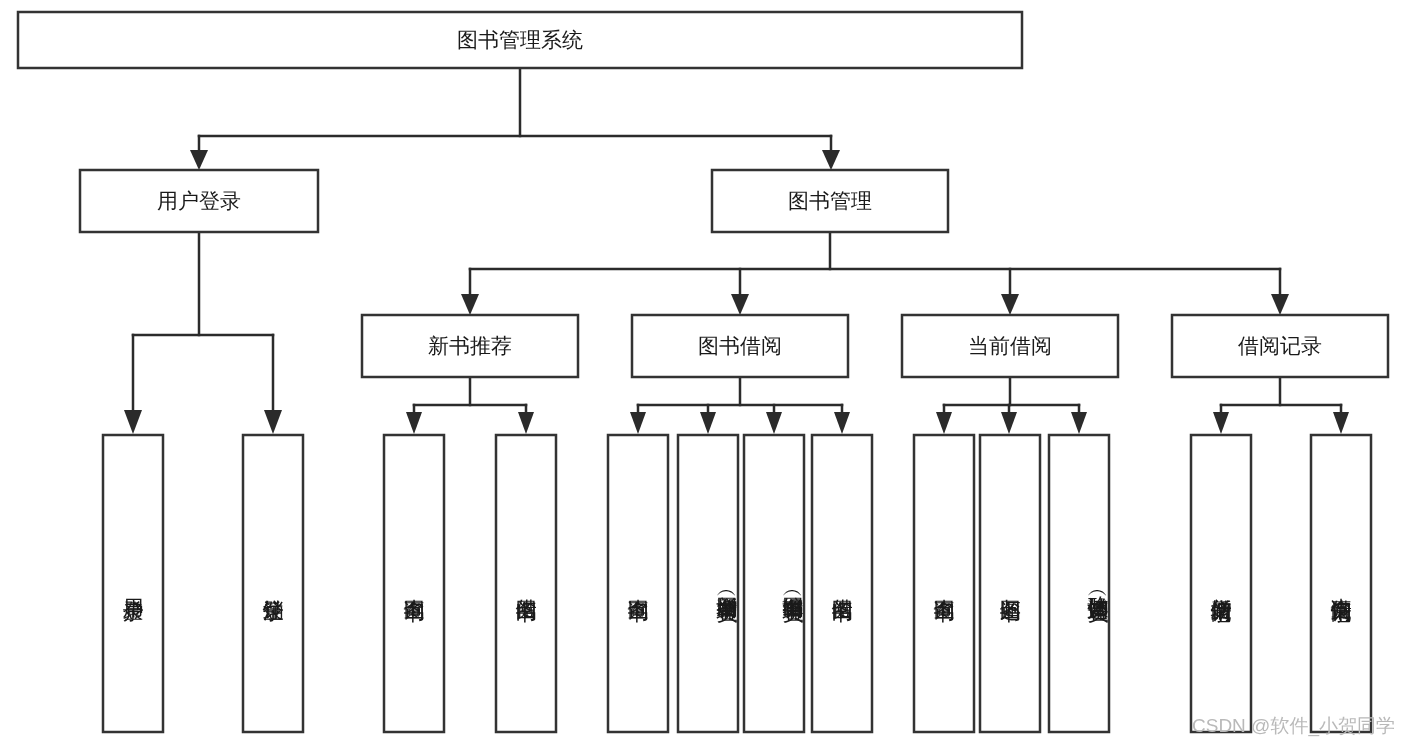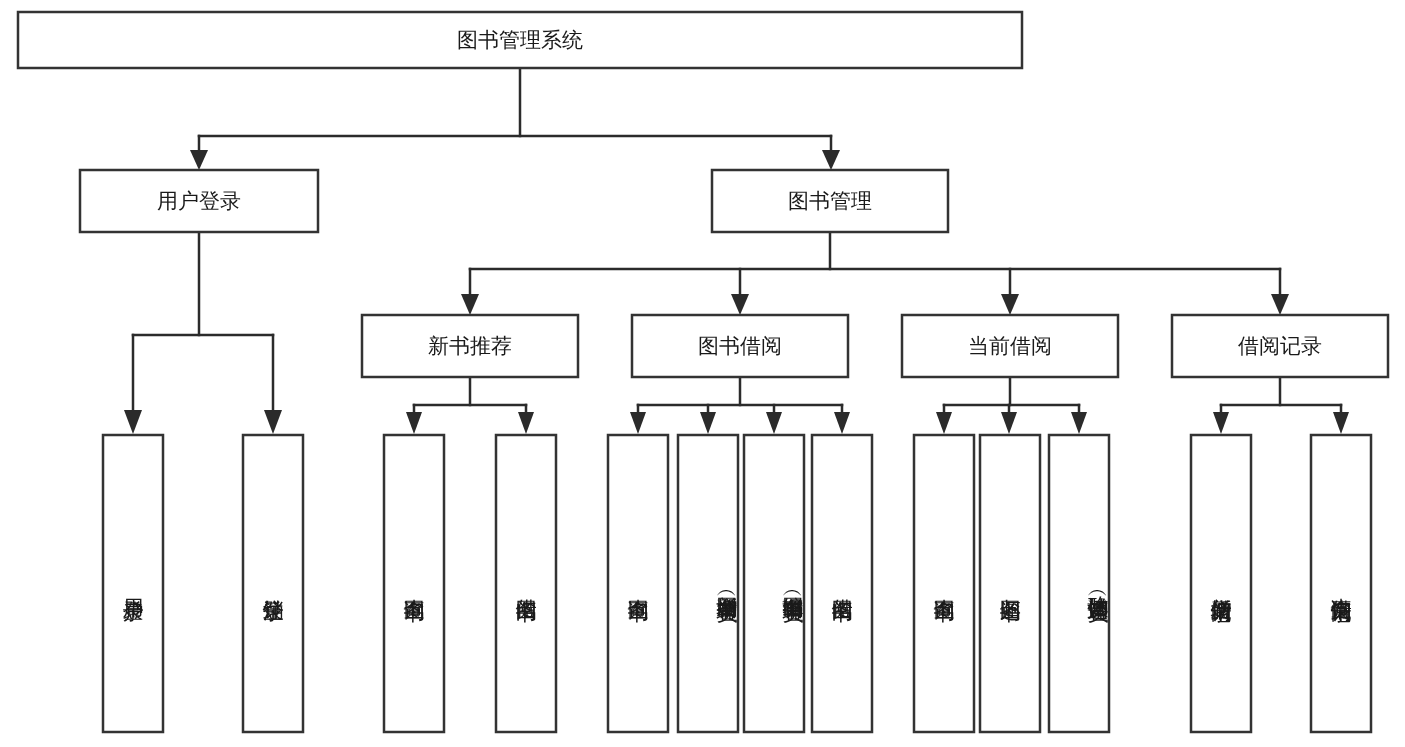--- a/index.html
+++ b/index.html
@@ -198,14 +198,15 @@
   <div class="node-label-v" style="left:608px; top:435px; width:60px; height:297px;">查询图书</div>
   <div class="node-label-v" style="left:678px; top:441px; width:60px; height:285px; align-items:flex-start;">新增图书（管理员）</div>
   <div class="node-label-v" style="left:744px; top:441px; width:60px; height:285px; align-items:flex-start;">编辑图书（管理员）</div>
   <div class="node-label-v" style="left:812px; top:435px; width:60px; height:297px;">借阅图书</div>
   <div class="node-label-v" style="left:914px; top:435px; width:60px; height:297px;">查询图书</div>
   <div class="node-label-v" style="left:980px; top:435px; width:60px; height:297px;">归还图书</div>
   <div class="node-label-v" style="left:1049px; top:441px; width:60px; height:285px; align-items:flex-start;">确认归还（管理员）</div>
   <div class="node-label-v" style="left:1191px; top:435px; width:60px; height:297px;">新增借阅记录</div>
   <div class="node-label-v" style="left:1311px; top:435px; width:60px; height:297px;">查询借阅记录</div>
 
+  <div class="watermark" style="left:1192px; top:713px;">CSDN @软件_小贺同学</div>
 
 </div>
 
 </body></html>

